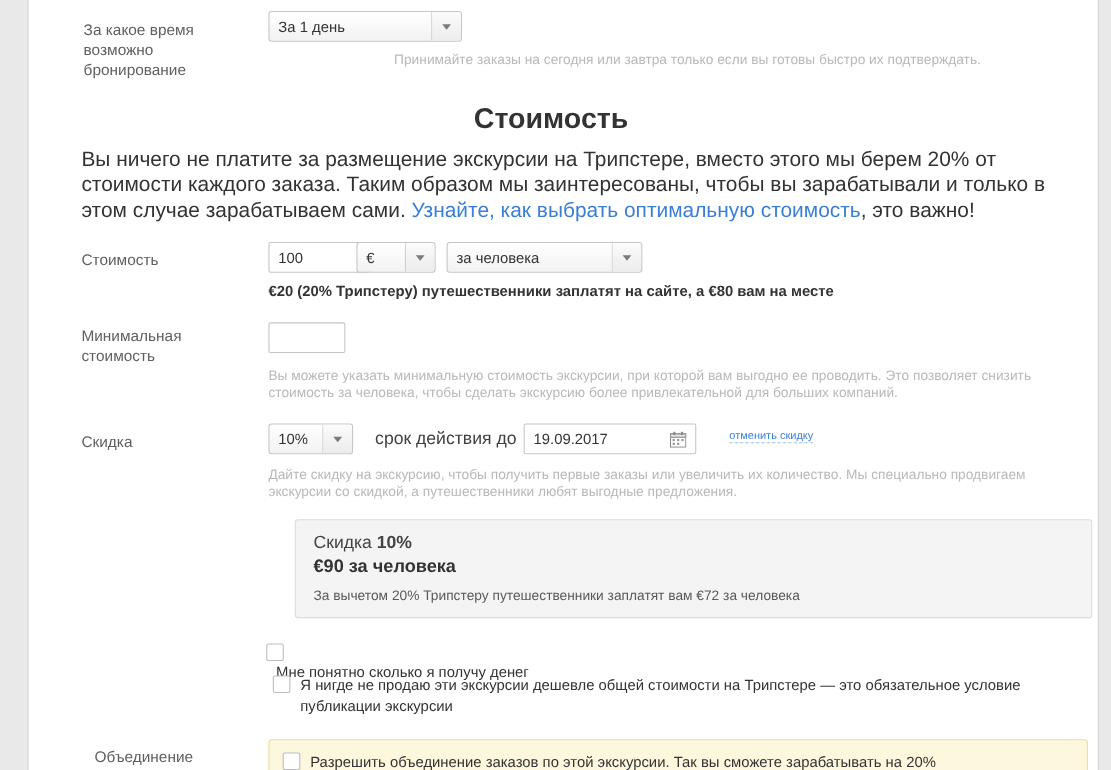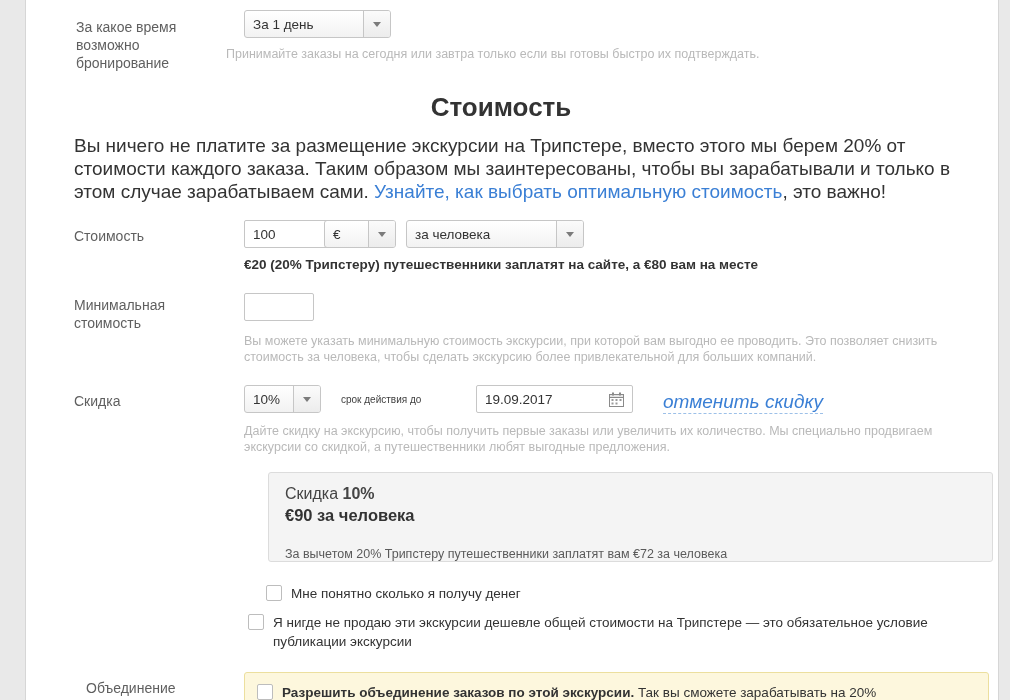--- a/index.html
+++ b/index.html
@@ -131,22 +131,21 @@
   }
   .link {
     color: #3a7fd5;
     text-decoration: none;
     cursor: pointer;
   }
   .link-dotted {
     color: #3a7fd5;
     border-bottom: 1px dashed #9dc0e8;
     cursor: pointer;
-    font-size: 19px;
-    font-style: italic;
+    font-size: 10px;
   }
 
   .breakdown {
     font-size: 13.5px;
     font-weight: bold;
     color: #333;
   }
 
   
   .discount-box {
@@ -158,21 +157,21 @@
   }
   .discount-line1 {
     font-size: 16px;
     color: #444;
     margin-bottom: 3px;
   }
   .discount-line2 {
     font-size: 16.5px;
     font-weight: bold;
     color: #333;
-    margin-bottom: 22px;
+    margin-bottom: 9px;
   }
   .discount-note {
     font-size: 12.5px;
     color: #5a5a5a;
   }
 
   
   .checkrow {
     display: flex;
     align-items: flex-start;
@@ -208,43 +207,43 @@
     padding: 10px 12px;
     display: flex;
     align-items: flex-start;
   }
   .banner-text {
     font-size: 13.5px;
     line-height: 19px;
     color: #333;
     margin-left: 9px;
   }
-  .banner-text b { font-weight: bold; }
+  .banner-text b { font-weight: normal; }
 </style>
 </head>
 <body>
 
 <div class="page">
 
   <div class="gutter-left"></div>
   <div class="gutter-right"></div>
 
   <div class="content">
 
     <div class="row" style="left:0; top:10px; width:950px;">
       <div class="label" style="position:absolute; left:50px; top:8px; width:150px;">За какое время возможно бронирование</div>
 
-      <div class="select" style="position:absolute; left:218px; top:0px; width:147px;">
+      <div class="select" style="position:absolute; left:218px; top:0px; width:176px;">
         <span class="txt">За 1 день</span>
         <span class="arrowbox">
             <span class="caret"></span>
           </span>
       </div>
 
-      <div class="hint" style="position:absolute; left:200px; top:36px; width:730px;">Принимайте заказы на сегодня или завтра только если вы готовы быстро их подтверждать.</div>
+      <div class="hint" style="position:absolute; left:234px; top:36px; width:730px;text-align:center;">Принимайте заказы на сегодня или завтра только если вы готовы быстро их подтверждать.</div>
     </div>
 
     <h2 class="section-title" style="position:absolute; left:0; top:92px; width:950px;">Стоимость</h2>
 
     <div class="para" style="position:absolute; left:48px; top:134px; width:910px;">
       <span>Вы ничего не платите за размещение экскурсии на Трипстере, вместо этого мы берем 20% от стоимости каждого заказа. Таким образом мы заинтересованы, чтобы вы зарабатывали и только в этом случае зарабатываем сами. </span><a class="link">Узнайте, как выбрать оптимальную стоимость</a><span>, это важно!</span>
     </div>
 
     <div class="row" style="left:0; top:220px; width:950px;">
       <div class="label" style="position:absolute; left:48px; top:7px; width:160px;">Стоимость</div>
@@ -283,21 +282,21 @@
     <div class="row" style="left:0; top:385px; width:960px;">
       <div class="label" style="position:absolute; left:48px; top:7px; width:140px;">Скидка</div>
 
       <div class="select" style="position:absolute; left:218px; top:0; width:77px;">
         <span class="txt">10%</span>
         <span class="arrowbox">
             <span class="caret"></span>
           </span>
       </div>
 
-      <div class="label" style="position:absolute; left:315px; top:6px; width:160px; font-size:10px; color:#3f3f3f;">срок действия до</div>
+      <div class="label" style="position:absolute; left:315px; top:6px; width:160px; font-size:16px; color:#3f3f3f;">срок действия до</div>
 
       <div class="textinput" style="position:absolute; left:450px; top:0; width:157px; justify-content:space-between;">
         <span>19.09.2017</span>
         <span class="cal-icon">
           <svg width="15" height="15" viewBox="0 0 15 15" aria-hidden="true">
             <rect x="0.5" y="2.5" width="14" height="12" fill="#ffffff" stroke="#8a8a8a"></rect>
             <rect x="0.5" y="2.5" width="14" height="3" fill="#e6e6e6" stroke="#8a8a8a"></rect>
             <rect x="3" y="0.5" width="2" height="3" fill="#8a8a8a"></rect>
             <rect x="10" y="0.5" width="2" height="3" fill="#8a8a8a"></rect>
             <rect x="2.5" y="7" width="2" height="2" fill="#9a9a9a"></rect>
@@ -315,21 +314,21 @@
     </div>
 
     <div class="discount-box" style="position:absolute; left:242px; top:472px; width:725px; height:90px;">
       <div class="discount-line1">
         <span>Скидка </span><b>10%</b>
       </div>
       <div class="discount-line2">€90 за человека</div>
       <div class="discount-note">За вычетом 20% Трипстеру путешественники заплатят вам €72 за человека</div>
     </div>
 
-    <div class="checkrow" style="position:absolute; left:240px; top:584px; width:700px;">
+    <div class="checkrow" style="position:absolute; left:216px; top:584px; width:700px;flex-direction:column;">
       <span class="checkbox"></span>
       <span class="checklabel">Мне понятно сколько я получу денег</span>
     </div>
 
     <div class="checkrow" style="position:absolute; left:222px; top:613px; width:730px;">
       <span class="checkbox"></span>
       <span class="checklabel">Я нигде не продаю эти экскурсии дешевле общей стоимости на Трипстере — это обязательное условие публикации экскурсии</span>
     </div>
 
     <div class="row" style="left:0; top:672px; width:960px;">

